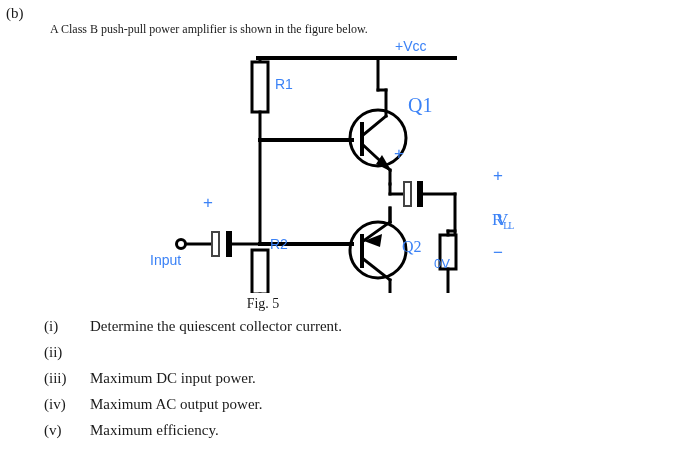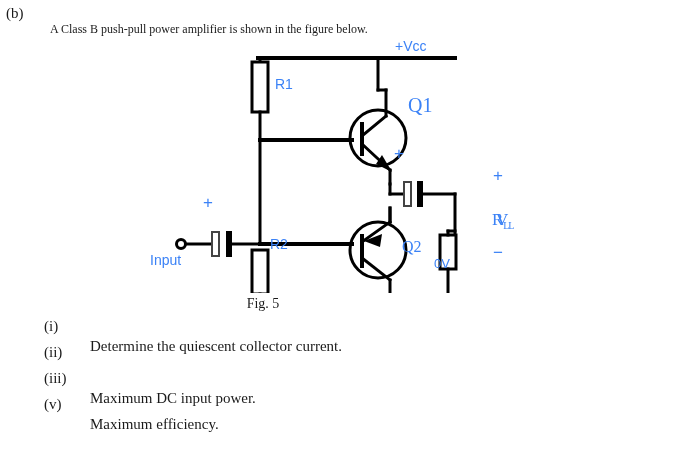--- a/index.html
+++ b/index.html
@@ -101,21 +101,20 @@
     position: absolute;
     left: 44px;
     top: 0;
     width: 44px;
   }
   .sq-text {
     position: absolute;
     left: 90px;
     top: 0;
     white-space: nowrap;
-    margin-top: 20px;
   }
 </style>
 </head>
 <body>
 
 <div id="q-header">
   <span id="q-label">(b)</span>
   <span id="q-text">A Class B push-pull power amplifier is shown in the figure below.</span>
 </div>
 
@@ -241,16 +240,20 @@
     <span class="sq-text">Determine the quiescent collector current.</span>
   </div>
   <div class="sq-row">
     <span class="sq-num">(ii)</span>
   </div>
   <div class="sq-row">
     <span class="sq-num">(iii)</span>
     <span class="sq-text">Maximum DC input power.</span>
   </div>
   <div class="sq-row">
+    <span class="sq-num">(iv)</span>
+    <span class="sq-text">Maximum AC output power.</span>
+  </div>
+  <div class="sq-row">
     <span class="sq-num">(v)</span>
     <span class="sq-text">Maximum efficiency.</span>
   </div>
 </div>
 
 </body></html>

